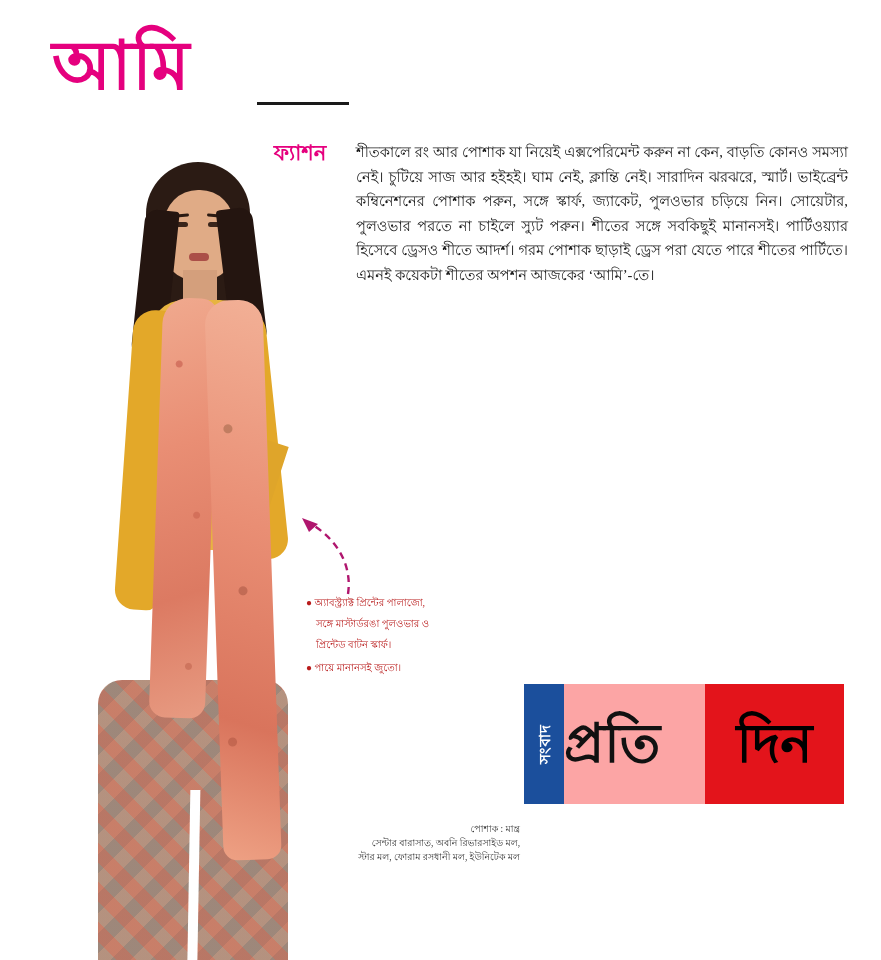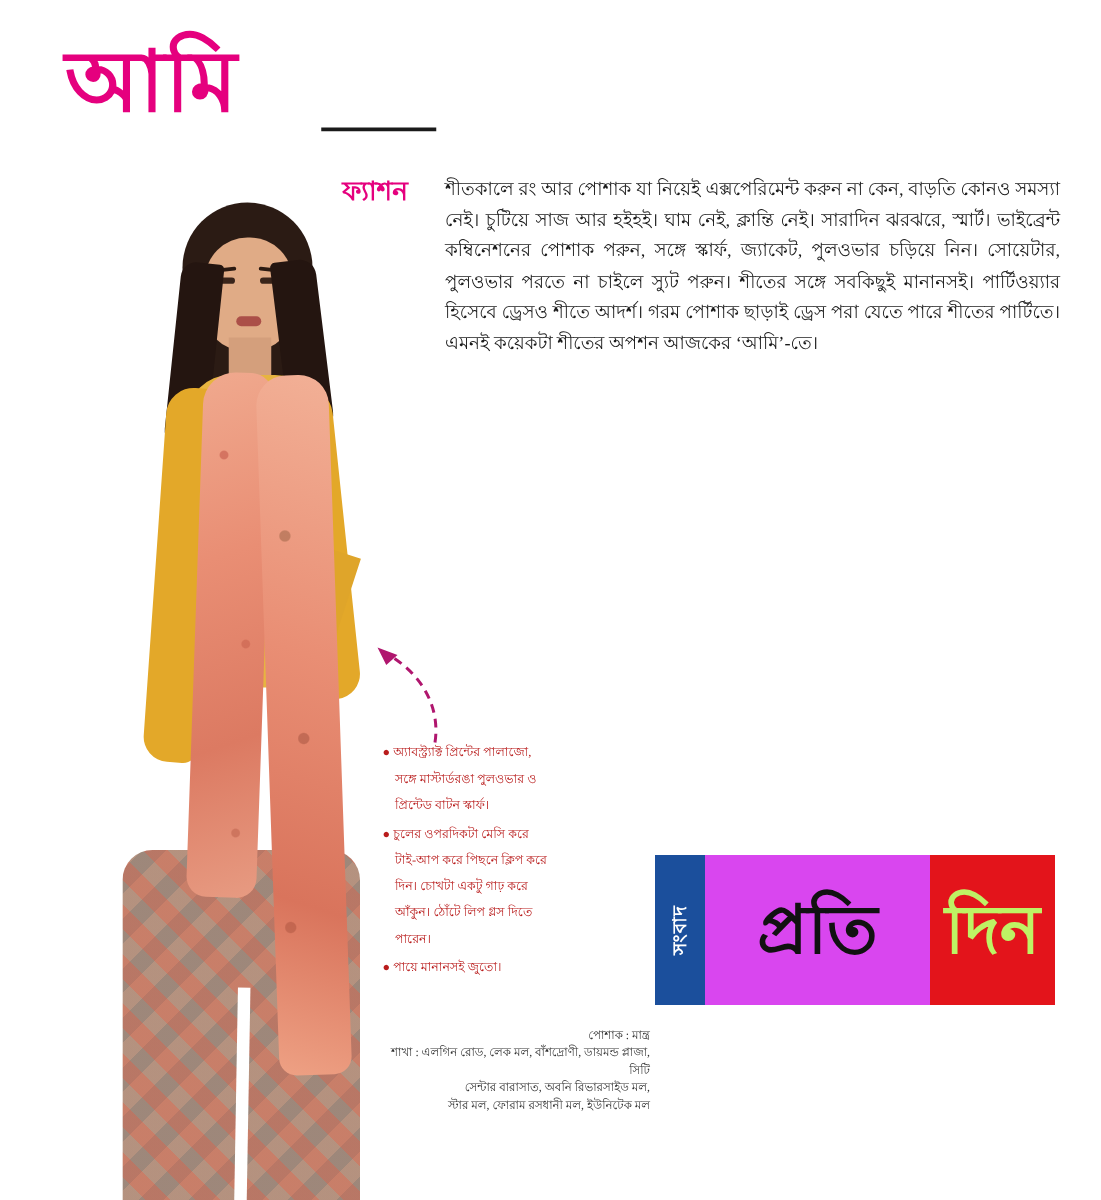--- a/index.html
+++ b/index.html
@@ -259,45 +259,44 @@
   .brand-blue span {
     font-family: "Liberation Serif", serif;
     font-size: 15px;
     font-weight: bold;
     writing-mode: vertical-rl;
     transform: rotate(180deg);
     white-space: nowrap;
     letter-spacing: 1px;
   }
   .brand-white {
-    width: 180px;
-    background: #d946ef;
+    width: 141px;
+    background: #fca5a5;
     display: flex;
     align-items: center;
-    justify-content: center;
   }
   .brand-white span {
     font-family: "Liberation Serif", serif;
     font-size: 54px;
     font-weight: bold;
     color: #111;
     line-height: 1;
   }
   .brand-red {
     flex: 1;
     background: #e3141b;
     display: flex;
     align-items: center;
     justify-content: center;
   }
   .brand-red span {
     font-family: "Liberation Serif", serif;
     font-size: 54px;
     font-weight: bold;
-    color: #bef264;
+    color: #000000;
     line-height: 1;
   }
 </style>
 </head>
 <body>
 
 <div class="masthead">
   <div class="masthead-word">আমি</div>
   <div class="masthead-rule"></div>
 </div>
@@ -333,27 +332,25 @@
 
 <div class="arrow">
   <svg width="70" height="90" viewBox="0 0 70 90">
     <path d="M52 84 C56 58, 44 30, 12 12" fill="none" stroke="#b0166e" stroke-width="2.4" stroke-dasharray="7 5"></path>
     <path d="M6 8 L22 14 L13 22 Z" fill="#b0166e"></path>
   </svg>
 </div>
 
 <div class="caption">
   <p>● অ্যাবস্ট্র্যাক্ট প্রিন্টের পালাজো, সঙ্গে মাস্টার্ডরঙা পুলওভার ও প্রিন্টেড বাটন স্কার্ফ।</p>
-  <p>● চুলের ওপরদিকটা মেসি করে টাই-আপ করে পিছনে ক্লিপ করে দিন। চোখটা একটু গাঢ় করে আঁকুন। ঠোঁটে লিপ গ্লস দিতে পারেন।</p>
   <p>● পায়ে মানানসই জুতো।</p>
 </div>
 
 <div class="credits">
   <p>পোশাক : মান্ত্র</p>
-  <p>শাখা : এলগিন রোড, লেক মল, বাঁশদ্রোণী, ডায়মন্ড প্লাজা, সিটি</p>
   <p>সেন্টার বারাসাত, অবনি রিভারসাইড মল,</p>
   <p>স্টার মল, ফোরাম রসধানী মল, ইউনিটেক মল</p>
 </div>
 
 <div class="brand">
   <div class="brand-blue">
     <span>সংবাদ</span>
   </div>
   <div class="brand-white">
     <span>প্রতি</span>

